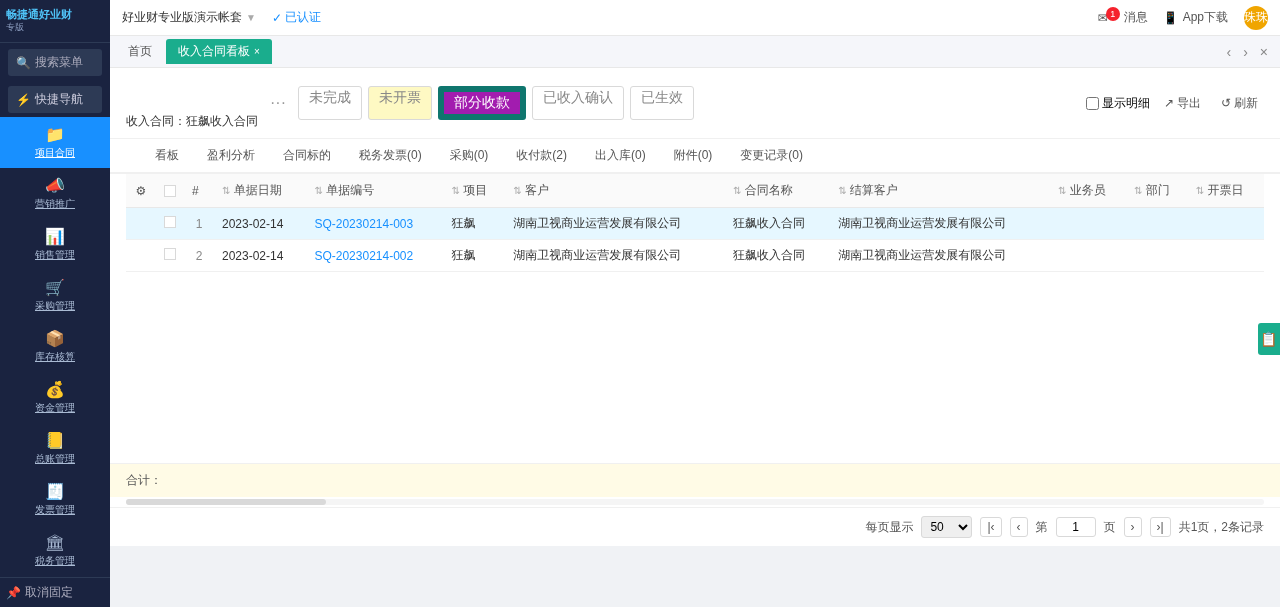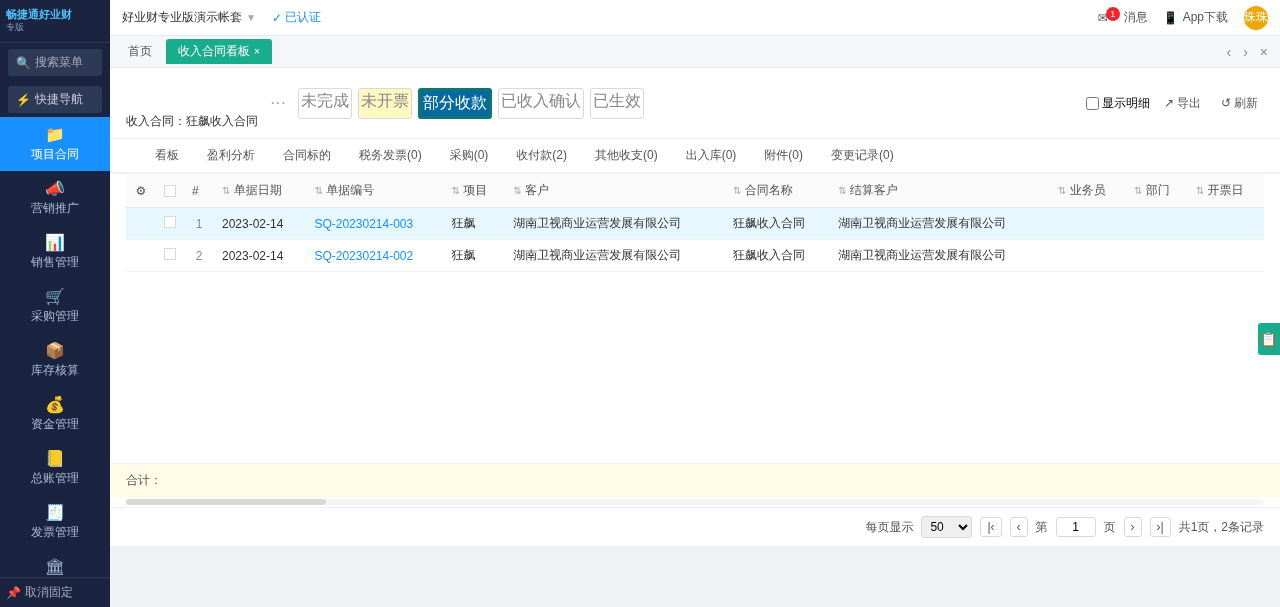--- a/index.html
+++ b/index.html
@@ -9,21 +9,21 @@
     .sidebar { width: 110px; min-width: 110px; background: #1a2340; height: 607px; display: flex; flex-direction: column; color: #fff; }
     .sidebar-logo { padding: 8px 6px; background: #1a2340; display: flex; align-items: center; gap: 4px; border-bottom: 1px solid #2d3a55; }
     .sidebar-logo-text { font-size: 11px; color: #4fc3f7; font-weight: bold; line-height: 1.2; }
     .sidebar-logo-sub { font-size: 9px; color: #8899bb; }
     .sidebar-search { padding: 6px 8px; }
     .sidebar-search-btn { width: 100%; background: #2d3a55; border: none; color: #aab; border-radius: 3px; padding: 5px 8px; cursor: pointer; display: flex; align-items: center; gap: 4px; font-size: 11px; }
     .sidebar-nav-btn { width: 100%; background: #2d3a55; border: none; color: #ccd; border-radius: 3px; padding: 5px 8px; cursor: pointer; display: flex; align-items: center; gap: 4px; font-size: 11px; margin: 2px 0; }
     .sidebar-item { display: flex; flex-direction: column; align-items: center; padding: 8px 4px; cursor: pointer; color: #aabbd4; gap: 2px; }
     .sidebar-item.active { background: #1890ff; color: #fff; }
     .sidebar-item-icon { font-size: 16px; }
-    .sidebar-item-label { font-size: 12px; text-align: center; }
+    .sidebar-item-label { font-size: 10px; text-align: center; text-decoration: underline; }
     .sidebar-bottom { margin-top: auto; padding: 6px; border-top: 1px solid #2d3a55; display: flex; align-items: center; gap: 4px; color: #aab; font-size: 10px; cursor: pointer; }
 
     
     .main { flex: 1; display: flex; flex-direction: column; height: 546px; overflow: hidden; }
 
     
     .topbar { height: 36px; background: #fff; display: flex; align-items: center; padding: 0 12px; border-bottom: 1px solid #e8e8e8; gap: 8px; }
     .topbar-company { font-size: 12px; color: #333; display: flex; align-items: center; gap: 4px; }
     .topbar-cert { color: #1890ff; font-size: 11px; display: flex; align-items: center; gap: 3px; margin-left: 8px; }
     .topbar-right { margin-left: auto; display: flex; align-items: center; gap: 16px; }
@@ -38,24 +38,24 @@
     .tabbar-tab-close { color: #fff; font-size: 10px; cursor: pointer; }
     .tabbar-nav { margin-left: auto; display: flex; gap: 4px; }
     .tabbar-nav-btn { background: transparent; border: none; color: #888; cursor: pointer; font-size: 14px; padding: 2px 4px; }
 
     
     .content { flex: 1; background: #fff; display: flex; flex-direction: column; overflow: hidden; }
 
     
     .contract-header { padding: 8px 16px; display: flex; align-items: center; gap: 12px; border-bottom: 1px solid #f0f0f0; }
     .contract-more { color: #999; cursor: pointer; font-size: 16px; }
-    .status-badge { padding: 2px 2px; border-radius: 3px; font-size: 16px; cursor: pointer; }
+    .status-badge { padding: 2px 10px; border-radius: 3px; font-size: 14px; cursor: pointer; }
     .status-incomplete { background: #fff; border: 1px solid #d9d9d9; color: #888; }
     .status-noinvoice { background: #fef9c3; border: 1px solid #d9d9d9; color: #888; }
-    .status-partial { background: #0369a1; color: #fff; border: 3px solid #0f766e; }
+    .status-partial { background: #a21caf; color: #fff; border: 6px solid #0f766e; }
     .status-confirmed { background: #fff; border: 1px solid #d9d9d9; color: #888; }
     .status-active { background: #fff; border: 1px solid #d9d9d9; color: #888; }
     .contract-right { margin-left: auto; display: flex; align-items: center; gap: 8px; }
     .contract-action-btn { display: flex; align-items: center; gap: 3px; color: #555; cursor: pointer; font-size: 12px; padding: 2px 6px; }
 
     
     .subtabs { display: flex; align-items: center; padding: 0 31px; border-bottom: 2px solid #f0f0f0; background: #fff; }
     .subtab { padding: 8px 14px; color: #555; cursor: pointer; font-size: 12px; border-bottom: 2px solid transparent; margin-bottom: -2px; white-space: nowrap; }
     .subtab.active { color: #1890ff; border-bottom: 2px solid #1890ff; font-weight: 500; }
 
@@ -235,21 +235,20 @@
       </div>
     </div>
 
     <div class="subtabs" id="subtabs-container">
     <div class="subtab">看板</div>
         <div class="subtab">盈利分析</div>
         <div class="subtab">合同标的</div>
         <div class="subtab">税务发票(0)</div>
         <div class="subtab">采购(0)</div>
         <div class="subtab">收付款(2)</div>
-        <div class="subtab">其他收支(0)</div>
         <div class="subtab">出入库(0)</div>
         <div class="subtab">附件(0)</div>
         <div class="subtab">变更记录(0)</div>
       </div>
 
     <div style="flex:1;display:flex;flex-direction:column;overflow:hidden;position:relative;">
       <div class="table-wrap">
         <table>
           <thead>
             <tr>

